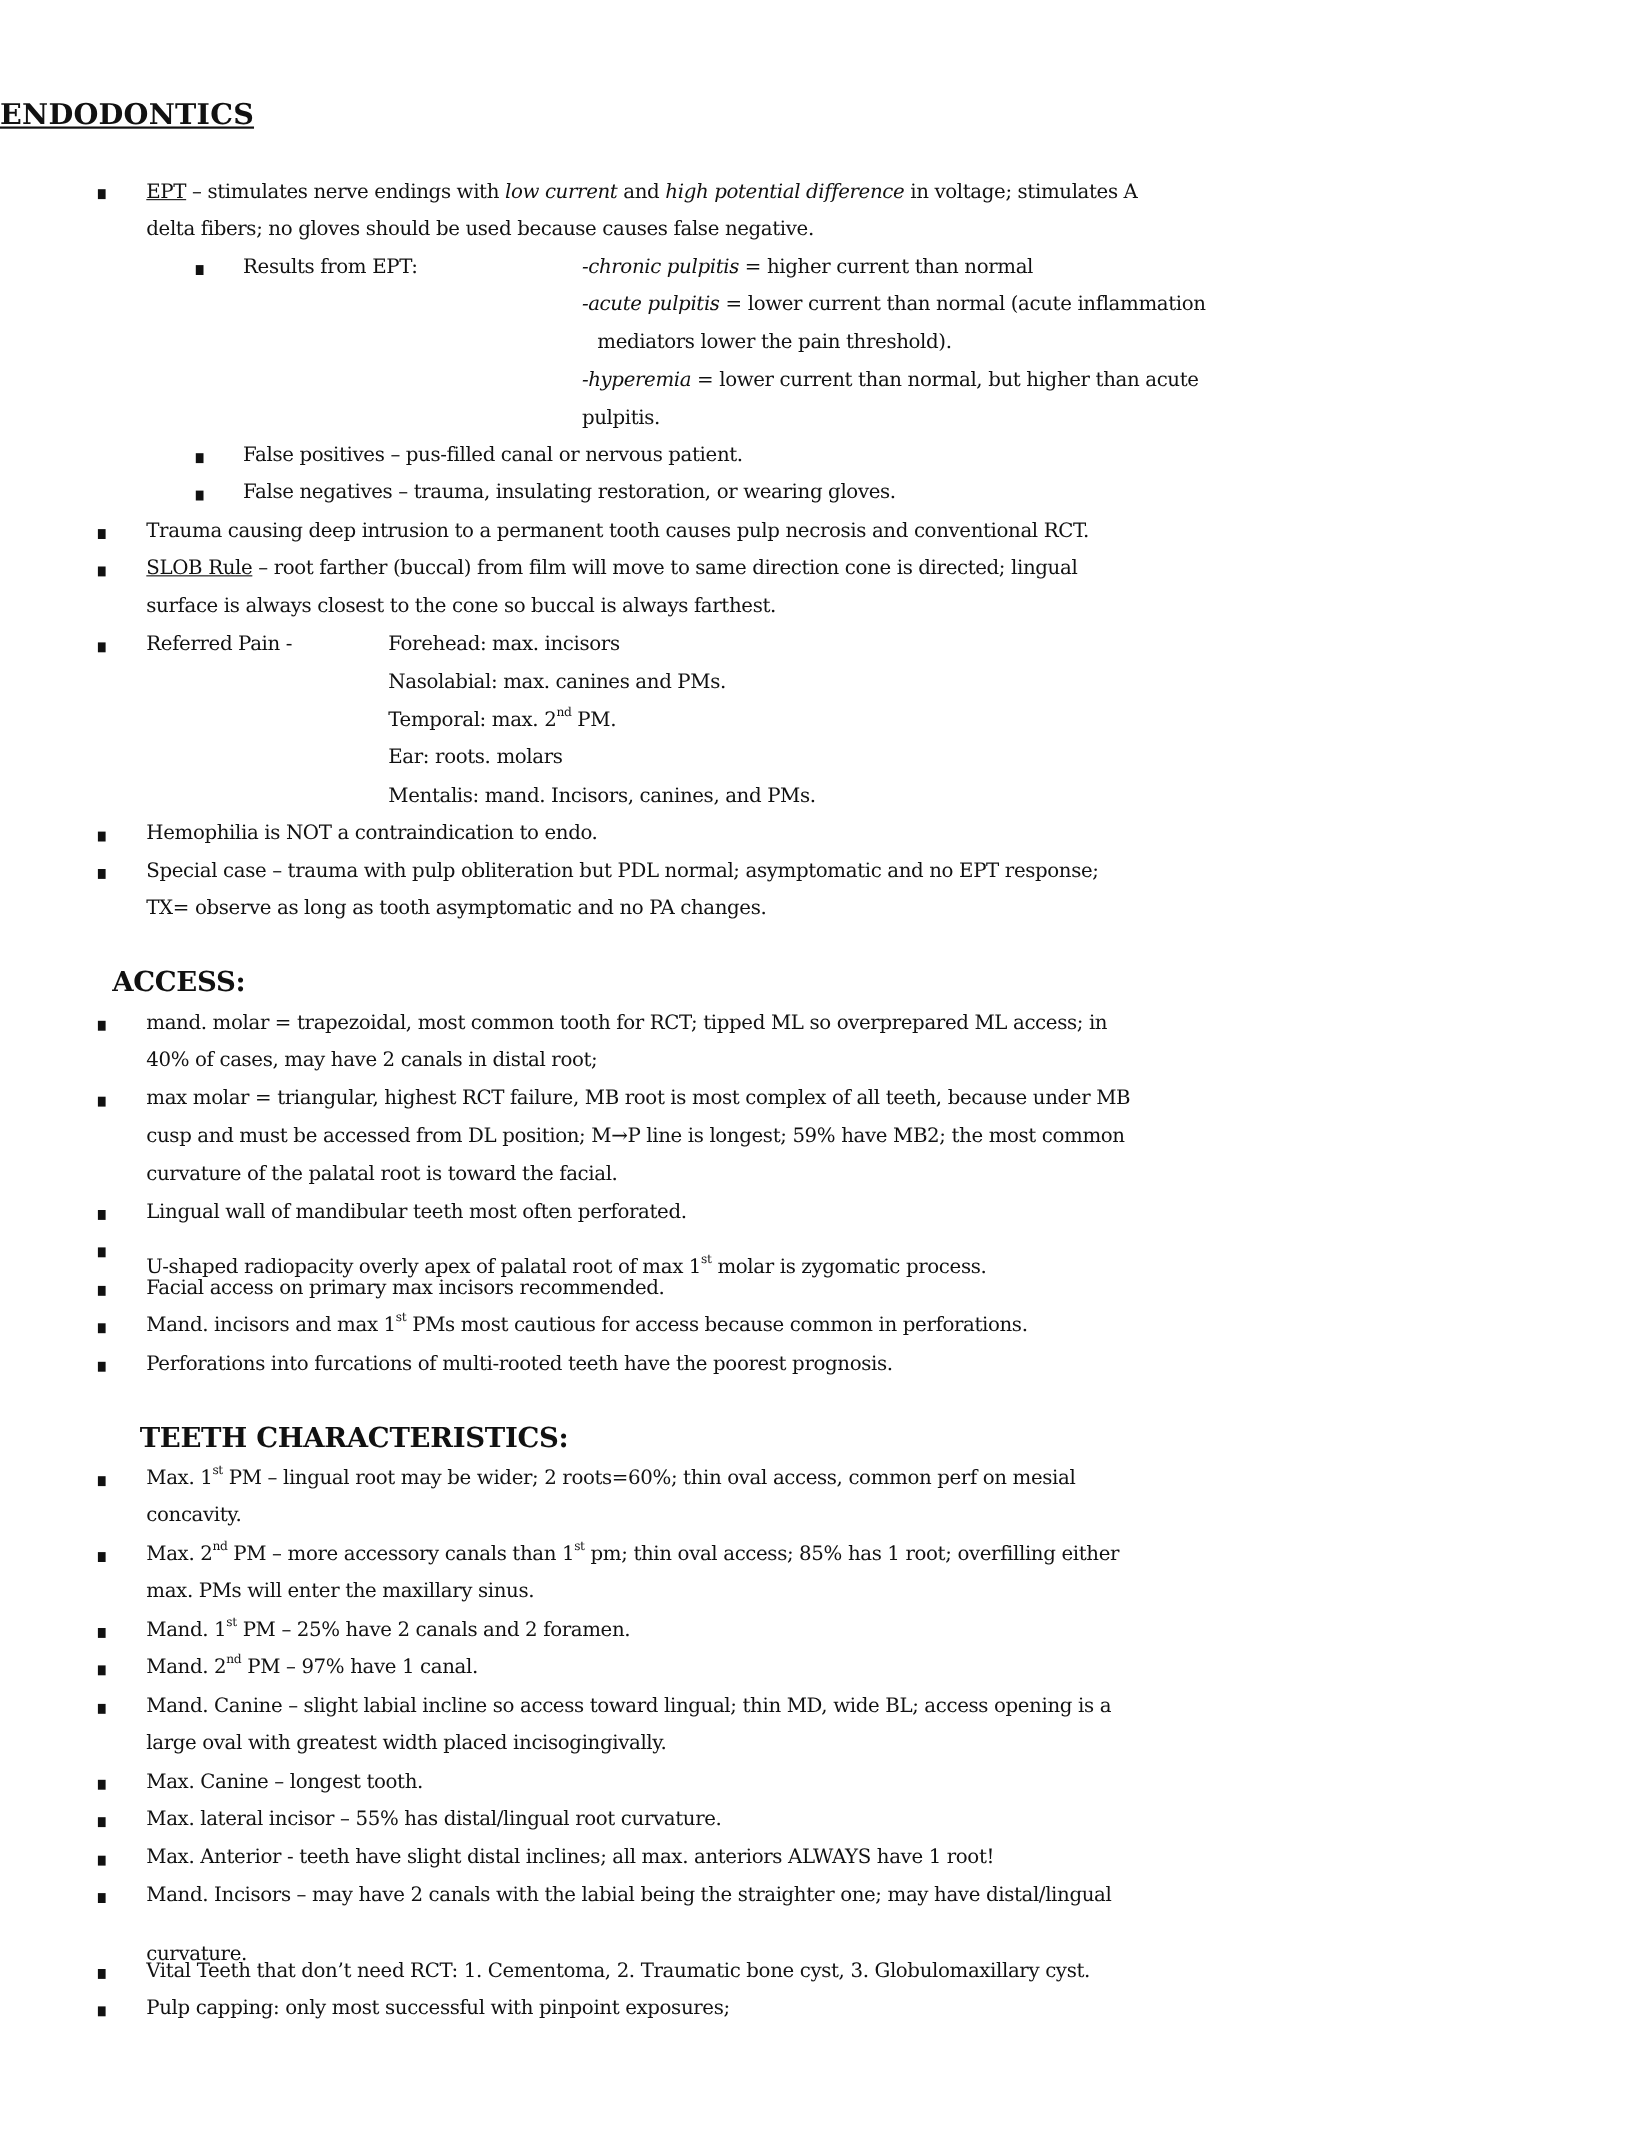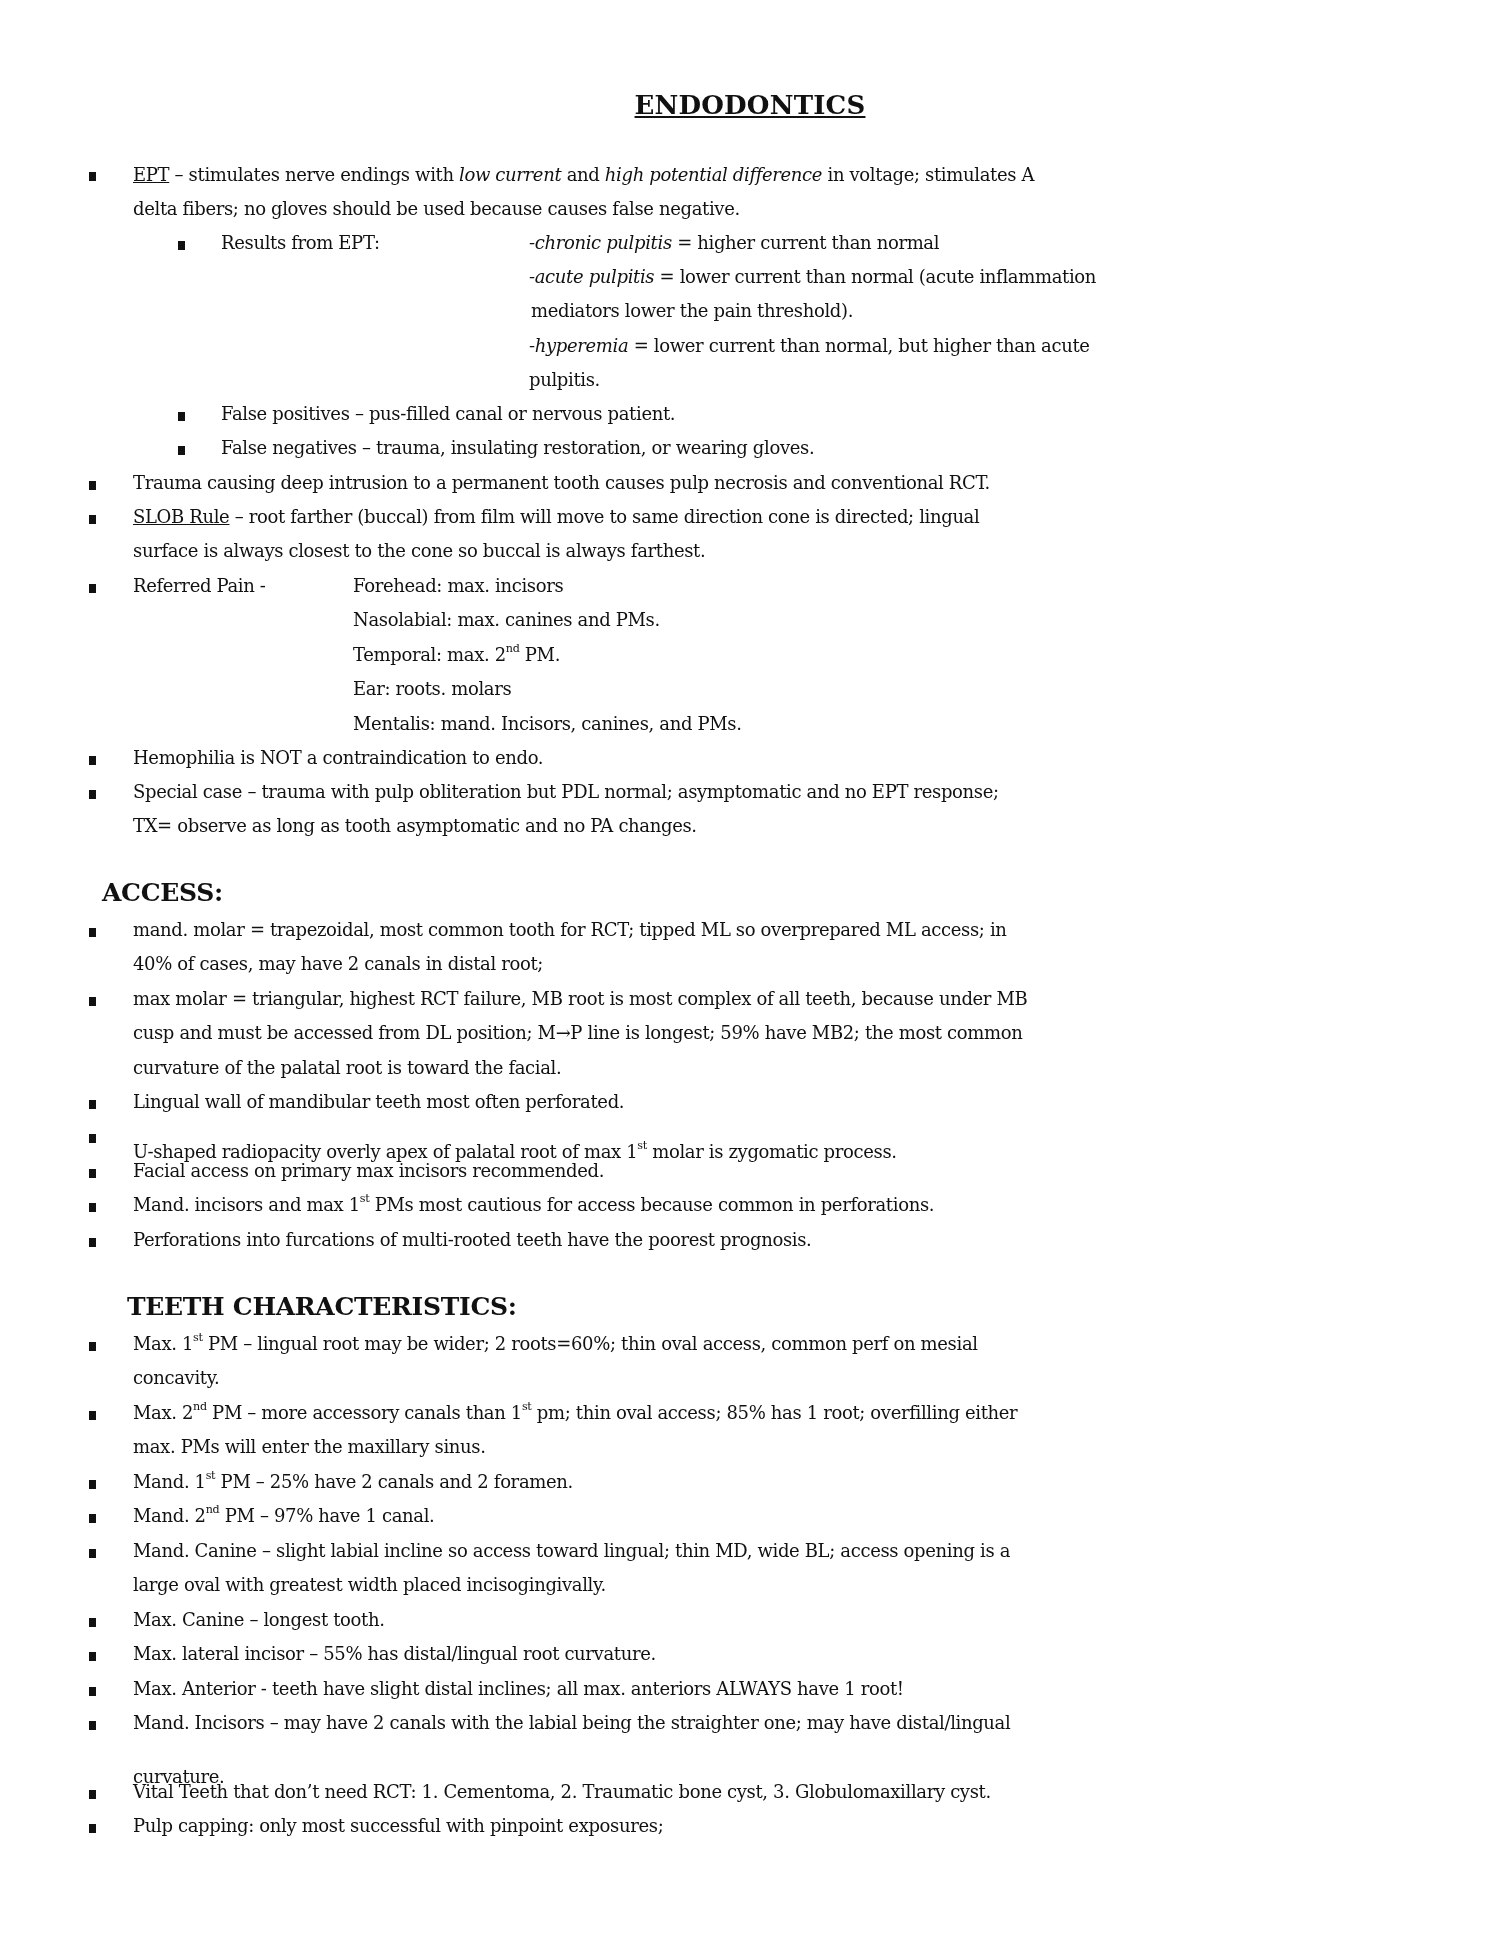--- a/index.html
+++ b/index.html
@@ -4,21 +4,21 @@
   <style>
     html, body { margin: 0; padding: 0; background: #ffffff; }
     body {
       width: 1500px; height: 1941px; overflow: hidden;
       font-family: "DejaVu Serif", "Liberation Serif", serif;
       color: #111111;
     }
     .page { position: relative; width: 1500px; height: 1941px; }
     .title {
       position: absolute; left: 0; right: 0; top: 90px;
-      text-align: center; font-weight: bold; font-size: 26px;
+      font-weight: bold; font-size: 26px;
       text-decoration: underline; letter-spacing: 0.2px;
     }
     .line {
       position: absolute; font-size: 18px; line-height: 34.5px;
       white-space: nowrap; letter-spacing: -0.35px;
     }
     .bullet {
       position: absolute; width: 7px; height: 9px; background: #111;
     }
     .heading {
@@ -43,21 +43,21 @@
   <div class="line" style="left:133px;top:192px;">delta fibers; no gloves should be used because causes false negative.</div>
 
   <span class="bullet" style="left:178px;top:241px;"></span>
   <div class="line" style="left:221px;top:226px;">Results from EPT:</div>
   <div class="line" style="left:529px;top:226px;">
     <span class="i">-chronic pulpitis</span><span> = higher current than normal</span>
   </div>
   <div class="line" style="left:529px;top:260px;">
     <span class="i">-acute pulpitis</span><span> = lower current than normal (acute inflammation</span>
   </div>
-  <div class="line" style="left:531px;top:294px;text-align:center;">mediators lower the pain threshold).</div>
+  <div class="line" style="left:543px;top:294px;text-align:center;">mediators lower the pain threshold).</div>
   <div class="line" style="left:529px;top:329px;">
     <span class="i">-hyperemia</span><span> = lower current than normal, but higher than acute</span>
   </div>
   <div class="line" style="left:529px;top:363px;">pulpitis.</div>
 
   <span class="bullet" style="left:178px;top:412px;"></span>
   <div class="line" style="left:221px;top:397px;">False positives – pus-filled canal or nervous patient.</div>
   <span class="bullet" style="left:178px;top:446px;"></span>
   <div class="line" style="left:221px;top:431px;">False negatives – trauma, insulating restoration, or wearing gloves.</div>
 

